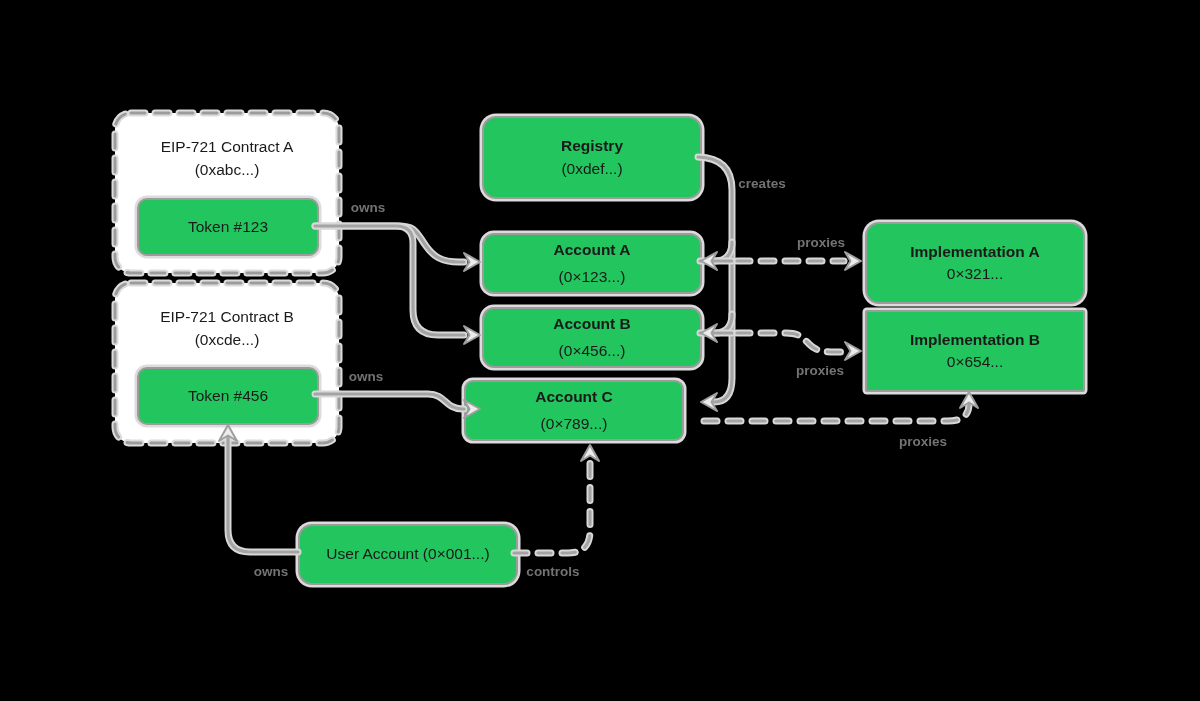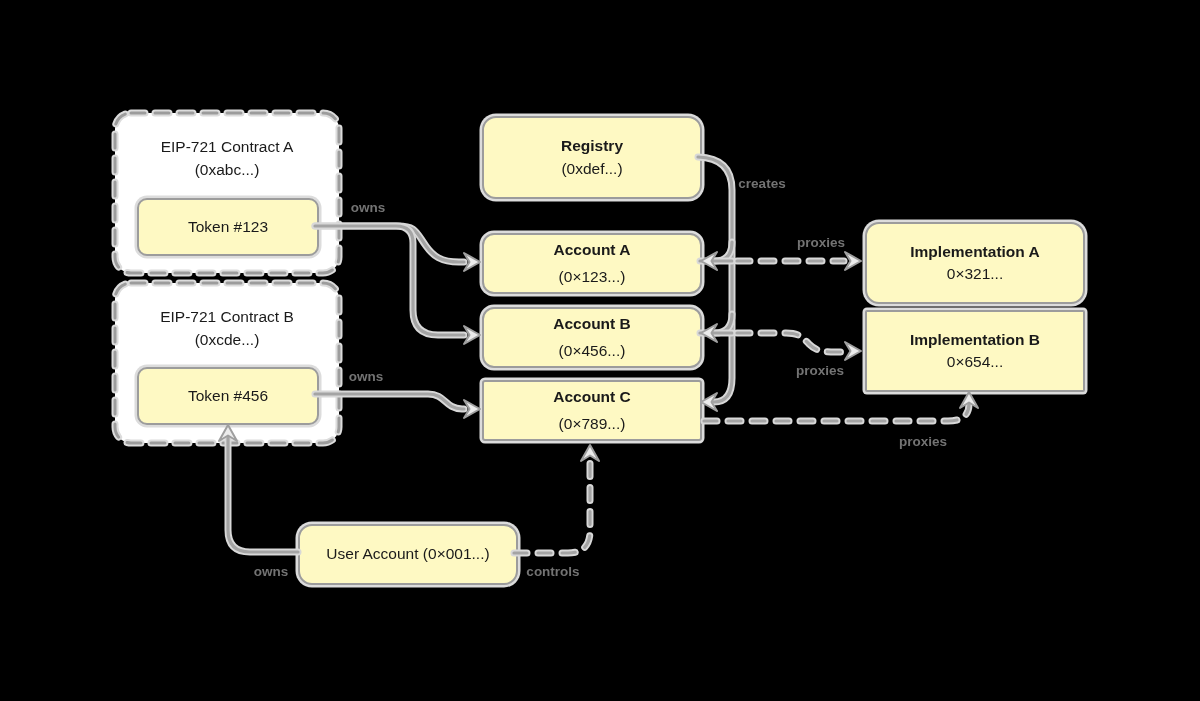--- a/index.html
+++ b/index.html
@@ -8,21 +8,21 @@
   svg{position:absolute;left:0;top:0;pointer-events:none;}
   
   .casing{fill:none;stroke:#d8d8d8;stroke-width:7;stroke-linecap:round;stroke-linejoin:round;}
   .core{fill:none;stroke:#a4a4a4;stroke-width:3.2;stroke-linecap:round;stroke-linejoin:round;}
   .dash{stroke-dasharray:13 11;}
   .ah{fill:#ececec;stroke:#9f9f9f;stroke-width:2;stroke-linejoin:round;}
   .contract-fill{fill:#ffffff;stroke:none;}
   .dashrect-casing{fill:none;stroke:#dcdcdc;stroke-width:7;stroke-dasharray:14 10;stroke-linecap:round;}
   .dashrect-core{fill:none;stroke:#9c9c9c;stroke-width:3;stroke-dasharray:14 10;stroke-linecap:round;}
   
-  .card{position:absolute;background:#fef9c3;border:2.5px solid #9c9c9c;box-shadow:0 0 0 2.5px #dcdcdc;
+  .card{position:absolute;background:#22c55e;border:2.5px solid #9c9c9c;box-shadow:0 0 0 2.5px #dcdcdc;
         display:flex;flex-direction:column;align-items:center;justify-content:center;
         font-size:15.5px;line-height:1.45;text-align:center;z-index:2;}
   .card .bold{font-weight:700;}
   .row{flex-direction:column;gap:5px;}
   .contract{position:absolute;z-index:2;display:flex;justify-content:center;}
   .contract .ctitle{margin-top:22px;text-align:center;line-height:1.5;font-size:15.5px;}
   .elabel{position:absolute;transform:translate(-50%,-50%);font-size:13.5px;font-weight:700;
           color:#737373;z-index:3;white-space:nowrap;}
 </style>
 </head>
@@ -65,21 +65,21 @@
   </div>
 
   <div class="card row" style="left:482px;top:233px;width:216px;height:57px;border-radius:12px">
     <span class="bold">Account A</span>
     <span>(0×123...)</span>
   </div>
   <div class="card row" style="left:482px;top:307px;width:216px;height:57px;border-radius:12px">
     <span class="bold">Account B</span>
     <span>(0×456...)</span>
   </div>
-  <div class="card row" style="left:482px;top:380px;width:216px;height:57px;border-radius:3px">
+  <div class="card row" style="left:464px;top:380px;width:216px;height:57px;border-radius:9px">
     <span class="bold">Account C</span>
     <span>(0×789...)</span>
   </div>
 
   <div class="card" style="left:865px;top:222px;width:216px;height:78px;border-radius:14px">
     <div class="bold">Implementation A</div>
     <div>0×321...</div>
   </div>
   <div class="card" style="left:865px;top:310px;width:216px;height:78px;border-radius:2px">
     <div class="bold">Implementation B</div>

